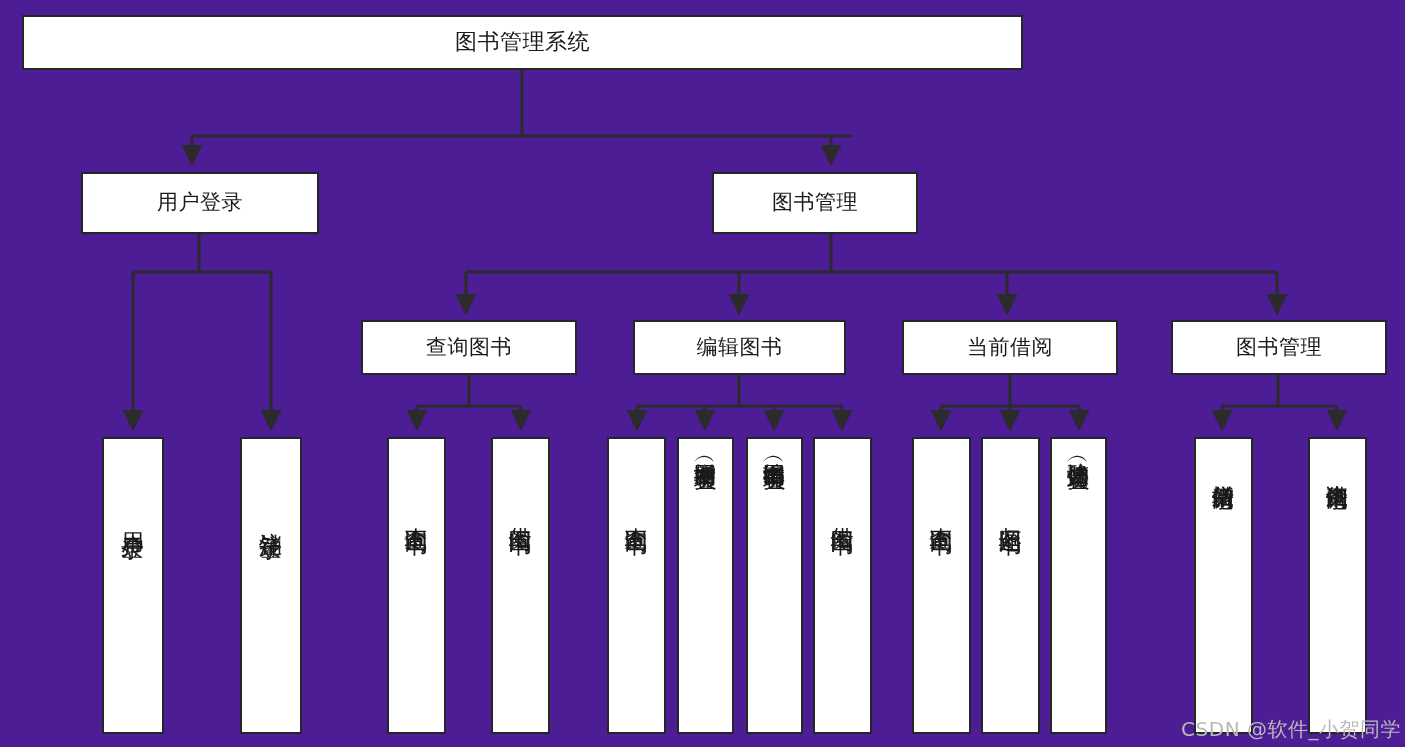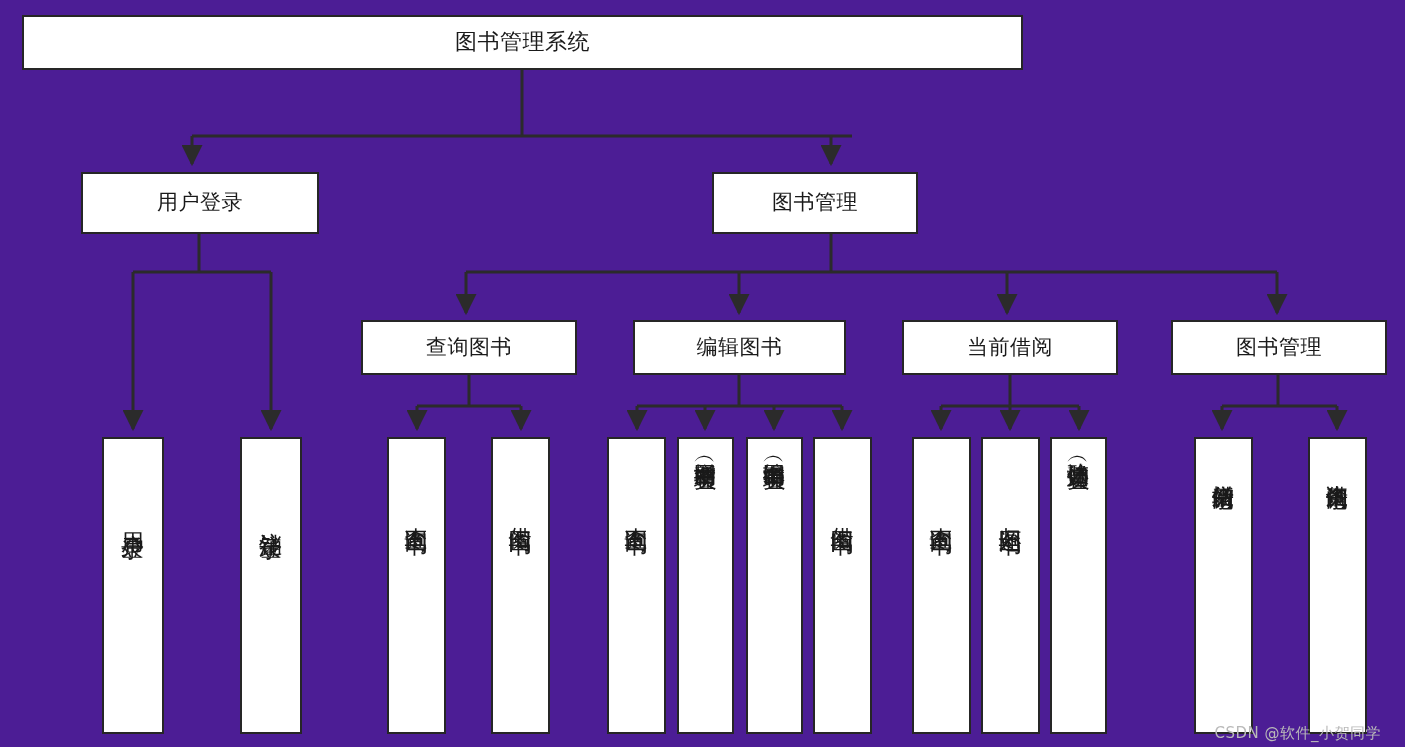--- a/index.html
+++ b/index.html
@@ -64,23 +64,23 @@
     line-height: 1.05;
     letter-spacing: 2px;
     white-space: nowrap;
   }
   .node.vert.tall .lbl {
     font-size: 22px;
     letter-spacing: 1px;
   }
   .watermark {
     position: absolute;
-    right: 24px;
+    right: 4px;
     bottom: 4px;
-    font-size: 15px;
+    font-size: 20px;
     color: #b9b9b9;
     white-space: nowrap;
     z-index: 5;
     letter-spacing: 0.5px;
   }
 </style>
 </head>
 <body>
 
 <div id="canvas">

